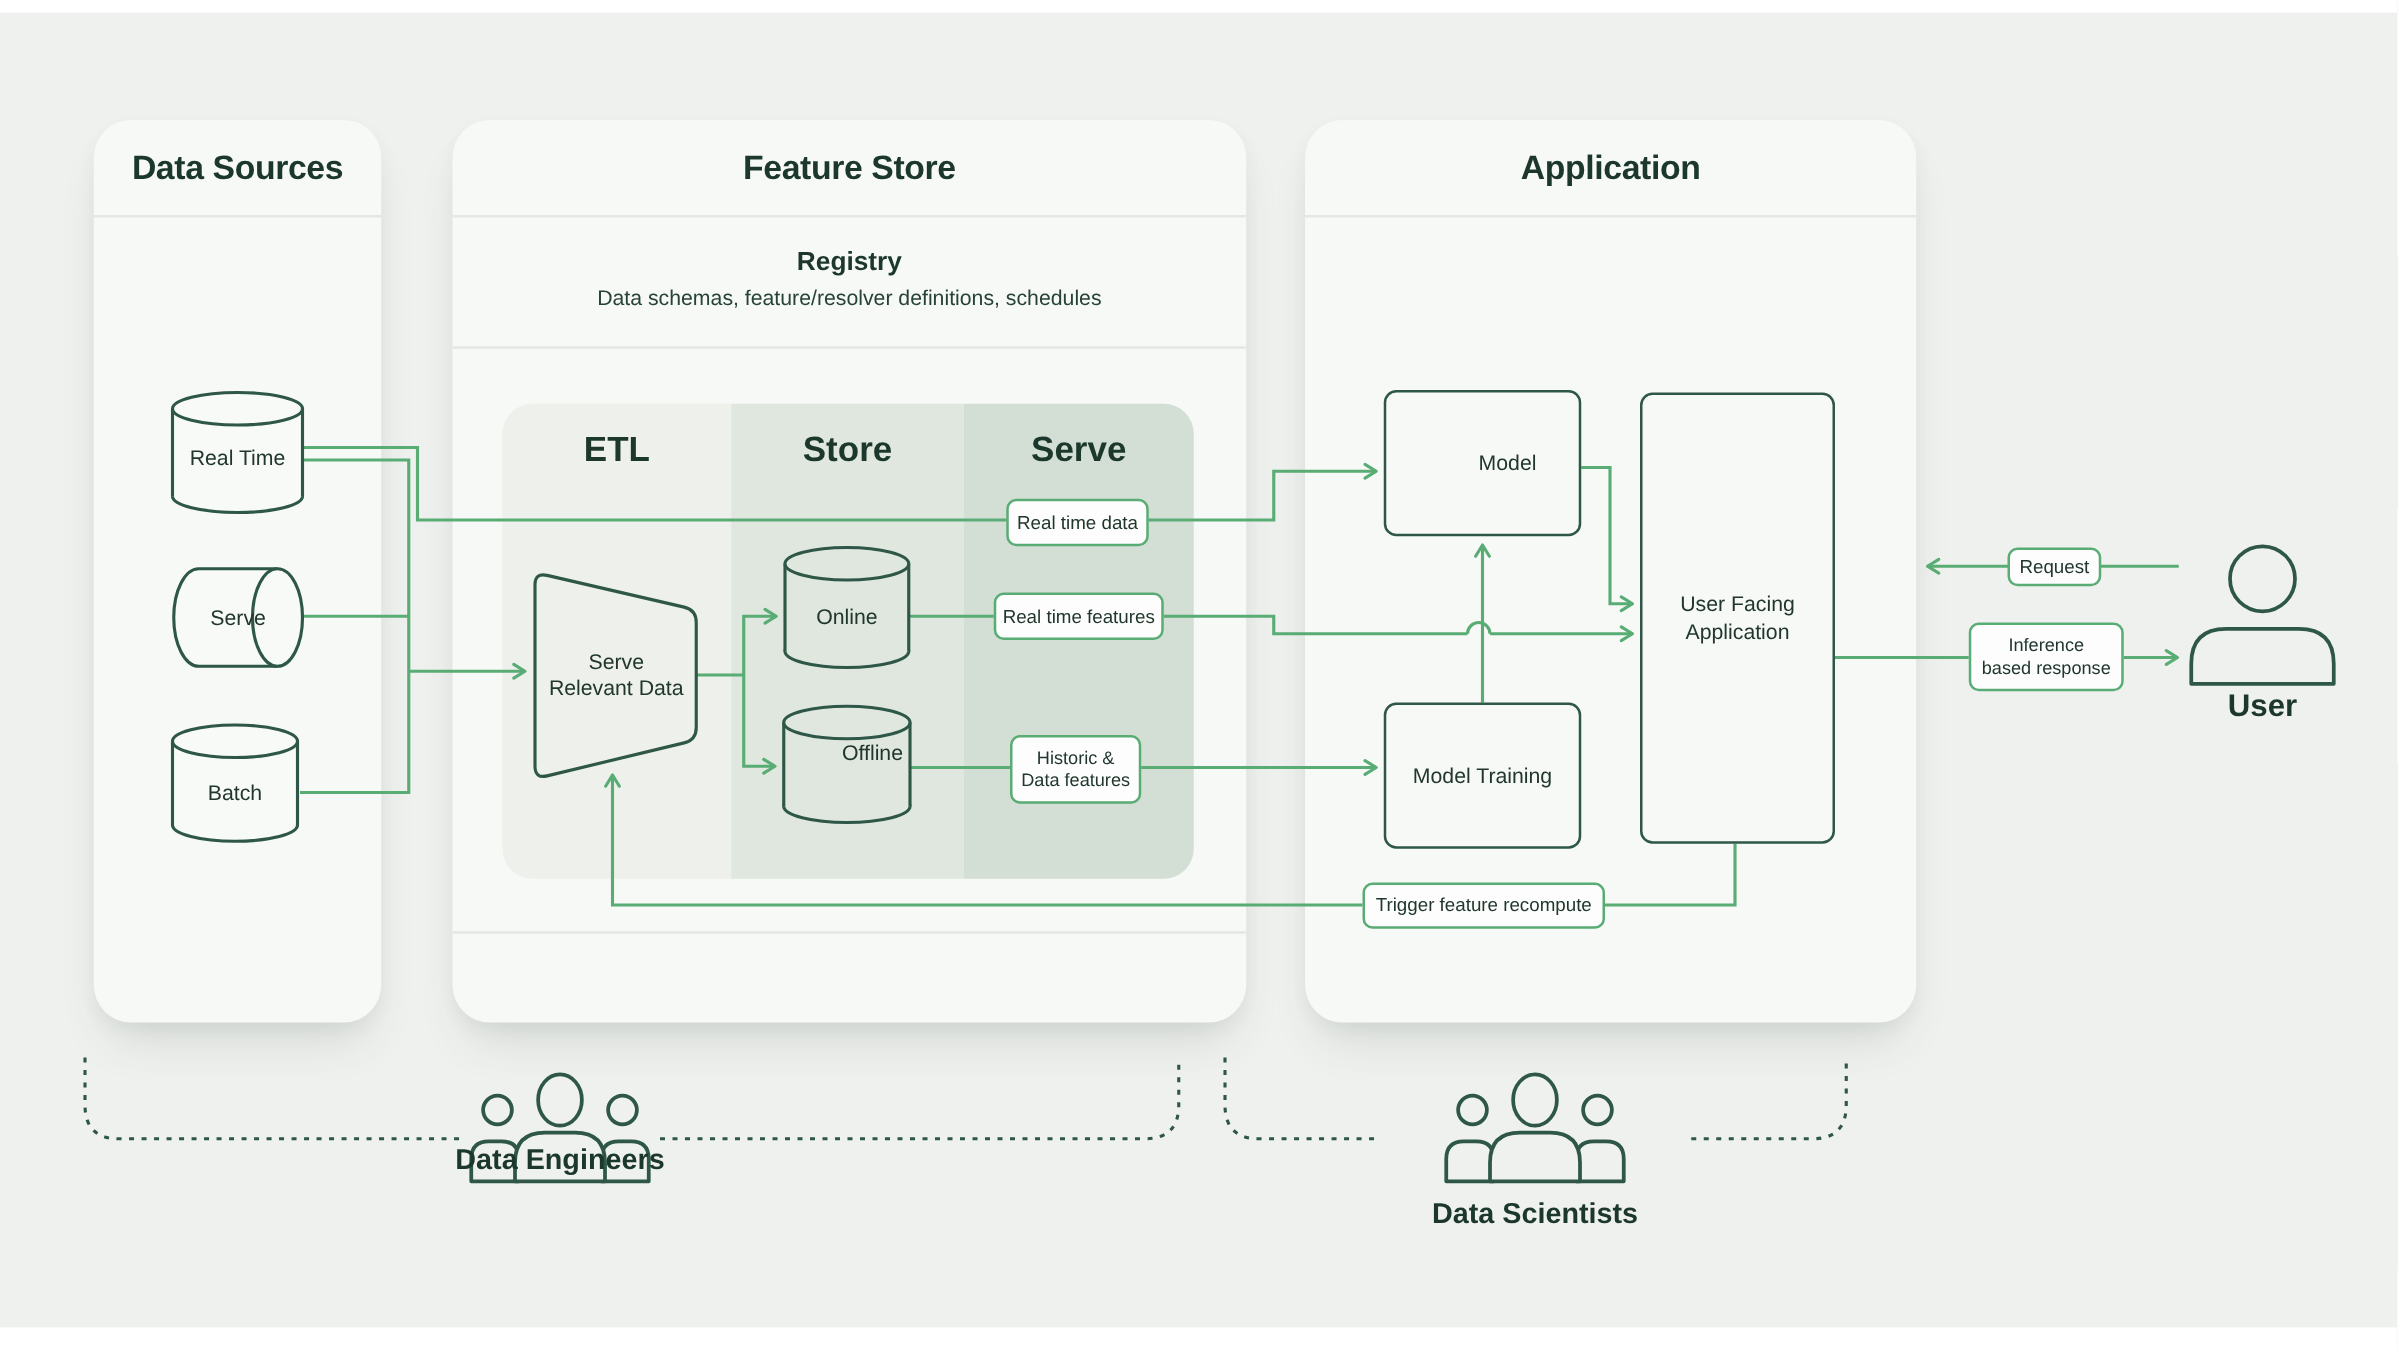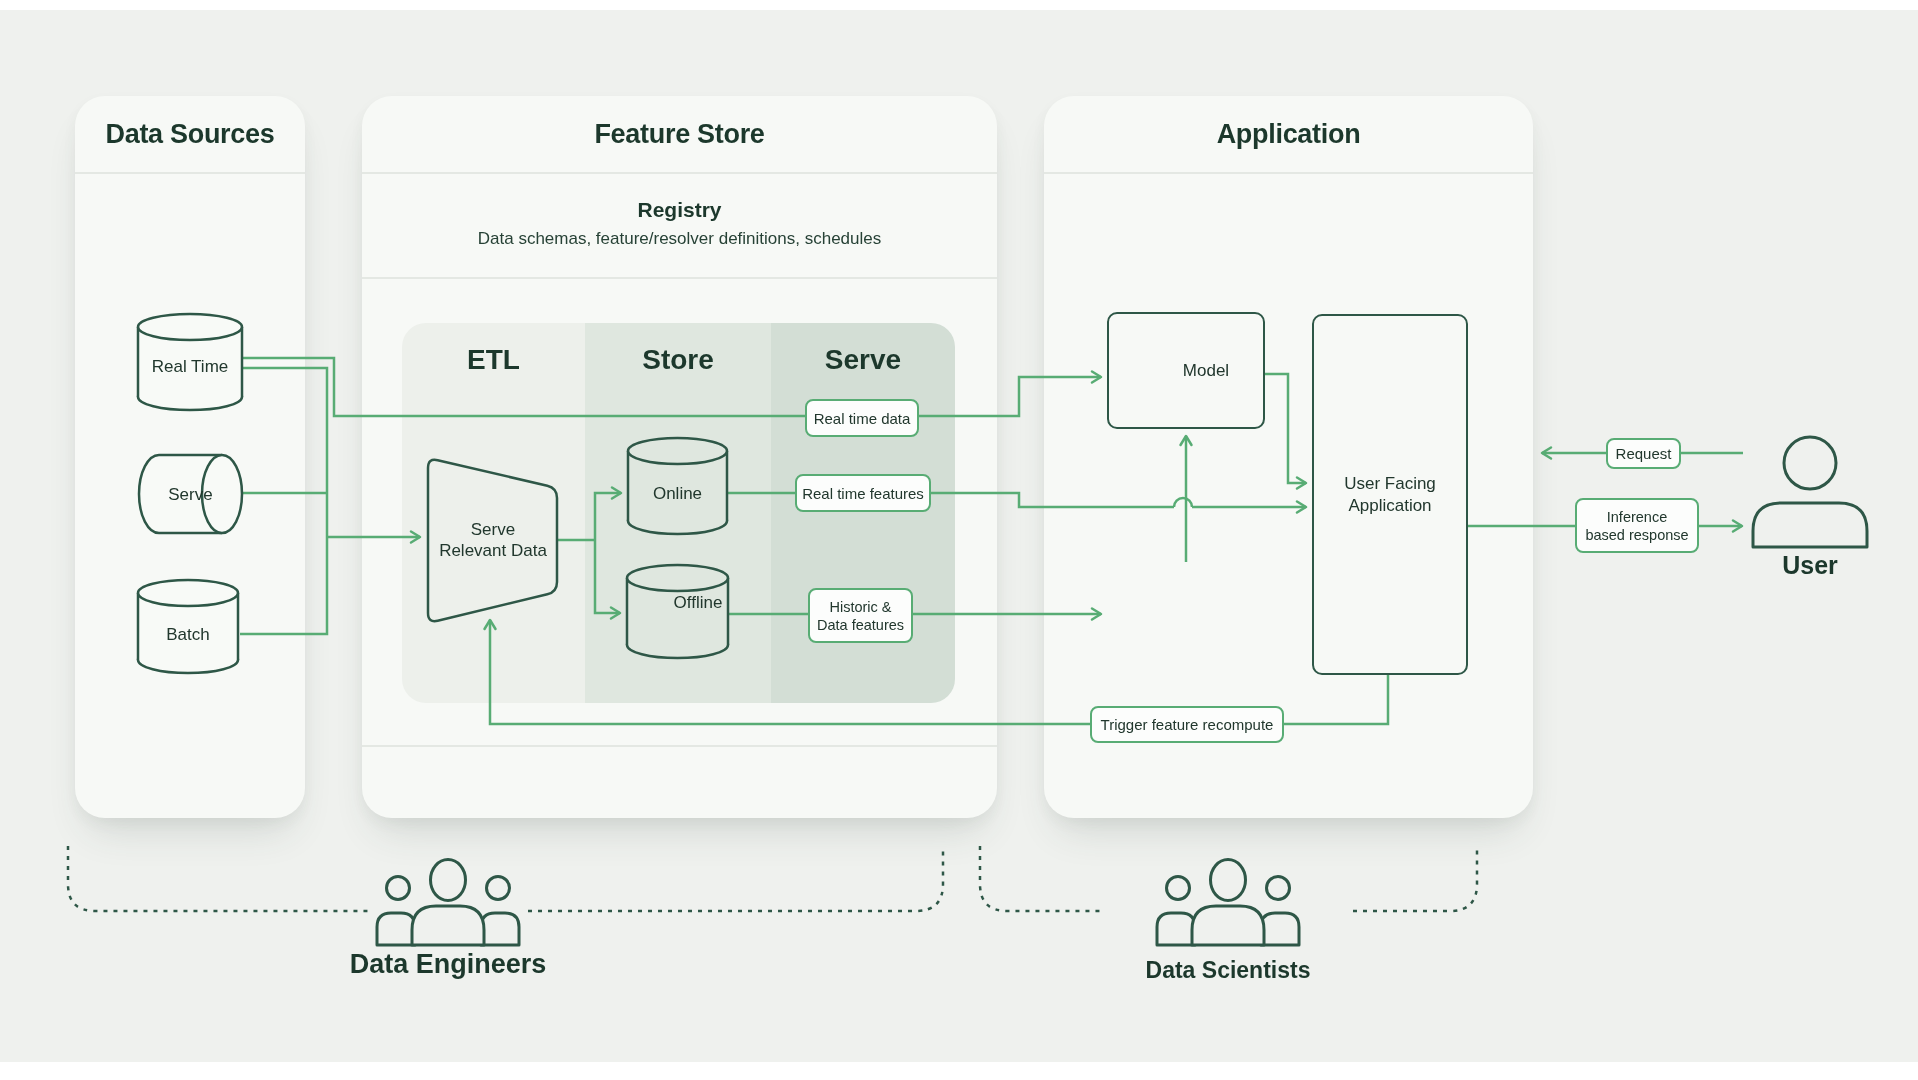--- a/index.html
+++ b/index.html
@@ -175,20 +175,23 @@
 
     <g stroke="#2e5747" stroke-width="3" fill="none" stroke-linejoin="round">
       <circle cx="1810" cy="463" r="26"></circle>
       <path d="M1753,547 L1753,531 Q1753,503 1781,503 L1839,503 Q1867,503 1867,531 L1867,547 Z"></path>
     </g>
   </svg>
 
   <div class="node-box" style="left:1107px;top:312px;width:158px;height:117px;padding-left:40px;">
     <span>Model</span>
   </div>
+  <div class="node-box" style="left:1107px;top:562px;width:158px;height:117px;">
+    <span>Model Training</span>
+  </div>
   <div class="node-box" style="left:1312px;top:314px;width:156px;height:361px;flex-direction:column;">
     <span>User Facing</span>
     <span>Application</span>
   </div>
 
   <div class="shape-label" style="left:138px;top:352px;width:104px;height:28px;">Real Time</div>
   <div class="shape-label" style="left:139px;top:480px;width:103px;height:28px;">Serve</div>
   <div class="shape-label" style="left:138px;top:620px;width:100px;height:28px;">Batch</div>
   <div class="shape-label" style="left:418px;top:518px;width:150px;height:44px;">
     <span>Serve</span>
@@ -212,16 +215,16 @@
   </div>
   <div class="badge" style="left:1606px;top:438px;width:75px;height:31px;">
     <span>Request</span>
   </div>
   <div class="badge small" style="left:1575px;top:498px;width:124px;height:55px;">
     <span>Inference</span>
     <span>based response</span>
   </div>
 
   <div class="actor-label" style="left:1750px;top:550px;width:120px;height:30px;font-size:25px;">User</div>
-  <div class="actor-label" style="left:328px;top:949px;width:240px;height:30px;font-size:27px;">Data Engineers</div>
+  <div class="actor-label" style="left:328px;top:912px;width:240px;height:30px;font-size:23px;">Data Engineers</div>
   <div class="actor-label" style="left:1108px;top:955px;width:240px;height:30px;font-size:23px;">Data Scientists</div>
 
 </div>
 
 </body></html>

